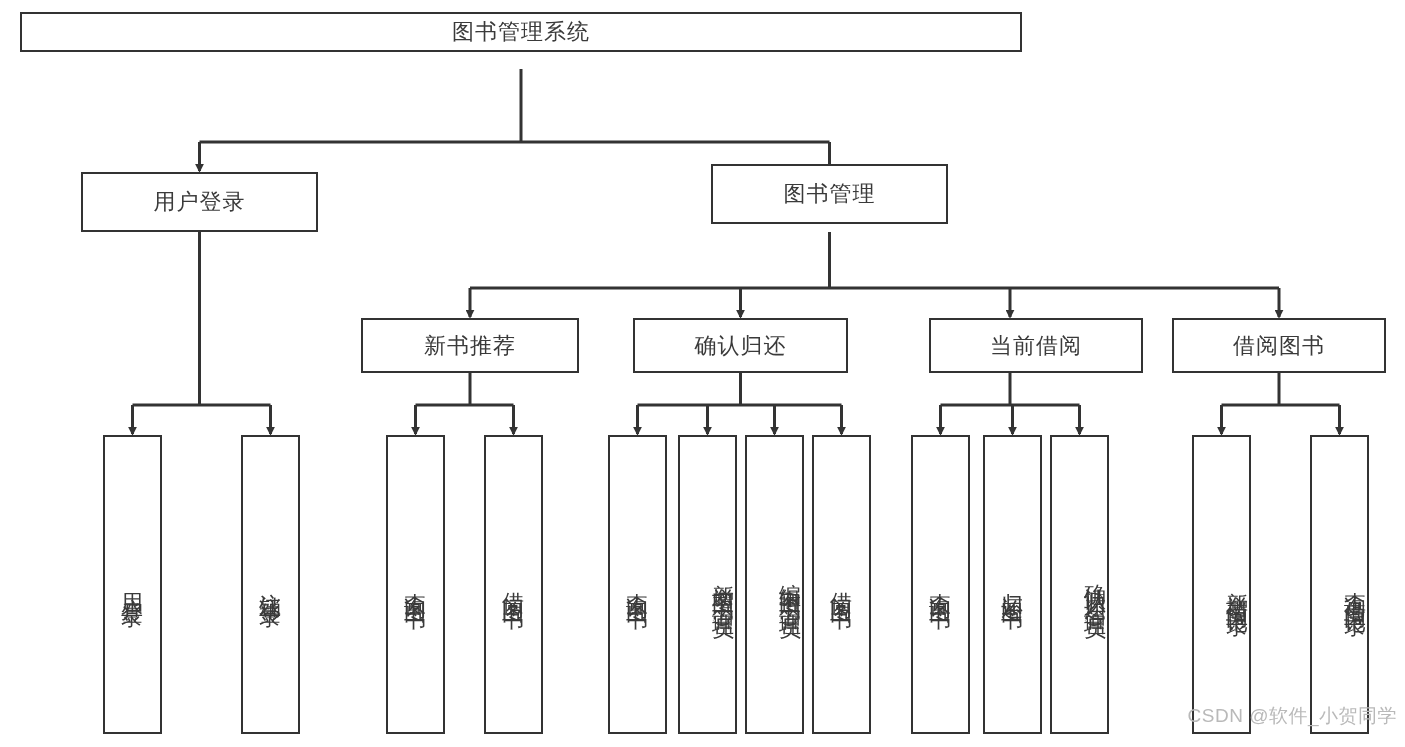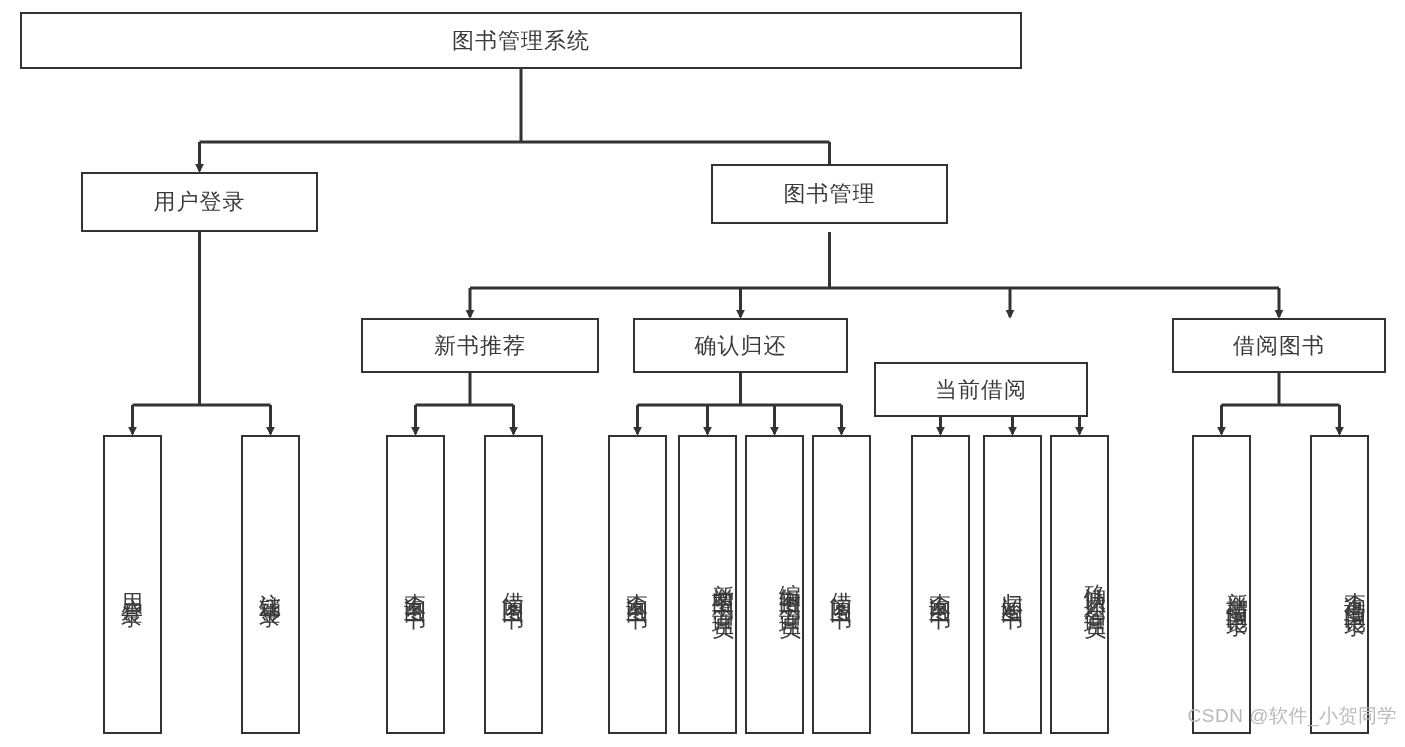--- a/index.html
+++ b/index.html
@@ -58,36 +58,36 @@
         <line x1="940.5" y1="405" x2="940.5" y2="434" stroke="#333333" stroke-width="3" marker-end="url(#arrowhead)"></line>
         <line x1="1012.5" y1="405" x2="1012.5" y2="434" stroke="#333333" stroke-width="3" marker-end="url(#arrowhead)"></line>
         <line x1="1079.5" y1="405" x2="1079.5" y2="434" stroke="#333333" stroke-width="3" marker-end="url(#arrowhead)"></line>
         <line x1="1279" y1="373" x2="1279" y2="405" stroke="#333333" stroke-width="3"></line>
         <line x1="1221.5" y1="405" x2="1339.5" y2="405" stroke="#333333" stroke-width="3"></line>
         <line x1="1221.5" y1="405" x2="1221.5" y2="434" stroke="#333333" stroke-width="3" marker-end="url(#arrowhead)"></line>
         <line x1="1339.5" y1="405" x2="1339.5" y2="434" stroke="#333333" stroke-width="3" marker-end="url(#arrowhead)"></line>
       </g>
   </svg>
   <div id="node-layer">
-      <div class="node h" style="left: 20px; top: 12px; width: 1002px; height: 57px;">
+      <div class="node h" style="left: 20px; top: 12px; width: 1002px; height: 40px;">
         <span>图书管理系统</span>
       </div>
       <div class="node h" style="left: 81px; top: 172px; width: 237px; height: 60px;">
         <span>用户登录</span>
       </div>
       <div class="node h" style="left: 711px; top: 164px; width: 237px; height: 60px;">
         <span>图书管理</span>
       </div>
-      <div class="node h" style="left: 361px; top: 318px; width: 238px; height: 55px;">
+      <div class="node h" style="left: 361px; top: 318px; width: 218px; height: 55px;">
         <span>新书推荐</span>
       </div>
       <div class="node h" style="left: 633px; top: 318px; width: 215px; height: 55px;">
         <span>确认归还</span>
       </div>
-      <div class="node h" style="left: 874px; top: 318px; width: 214px; height: 55px; margin-top: 44px;">
+      <div class="node h" style="left: 929px; top: 318px; width: 214px; height: 55px;">
         <span>当前借阅</span>
       </div>
       <div class="node h" style="left: 1172px; top: 318px; width: 214px; height: 55px;">
         <span>借阅图书</span>
       </div>
       <div class="node v short" style="left: 103px; top: 435px; width: 59px; height: 299px;">
         <span>用户登录</span>
       </div>
       <div class="node v short" style="left: 241px; top: 435px; width: 59px; height: 299px;">
         <span>注销登录</span>

